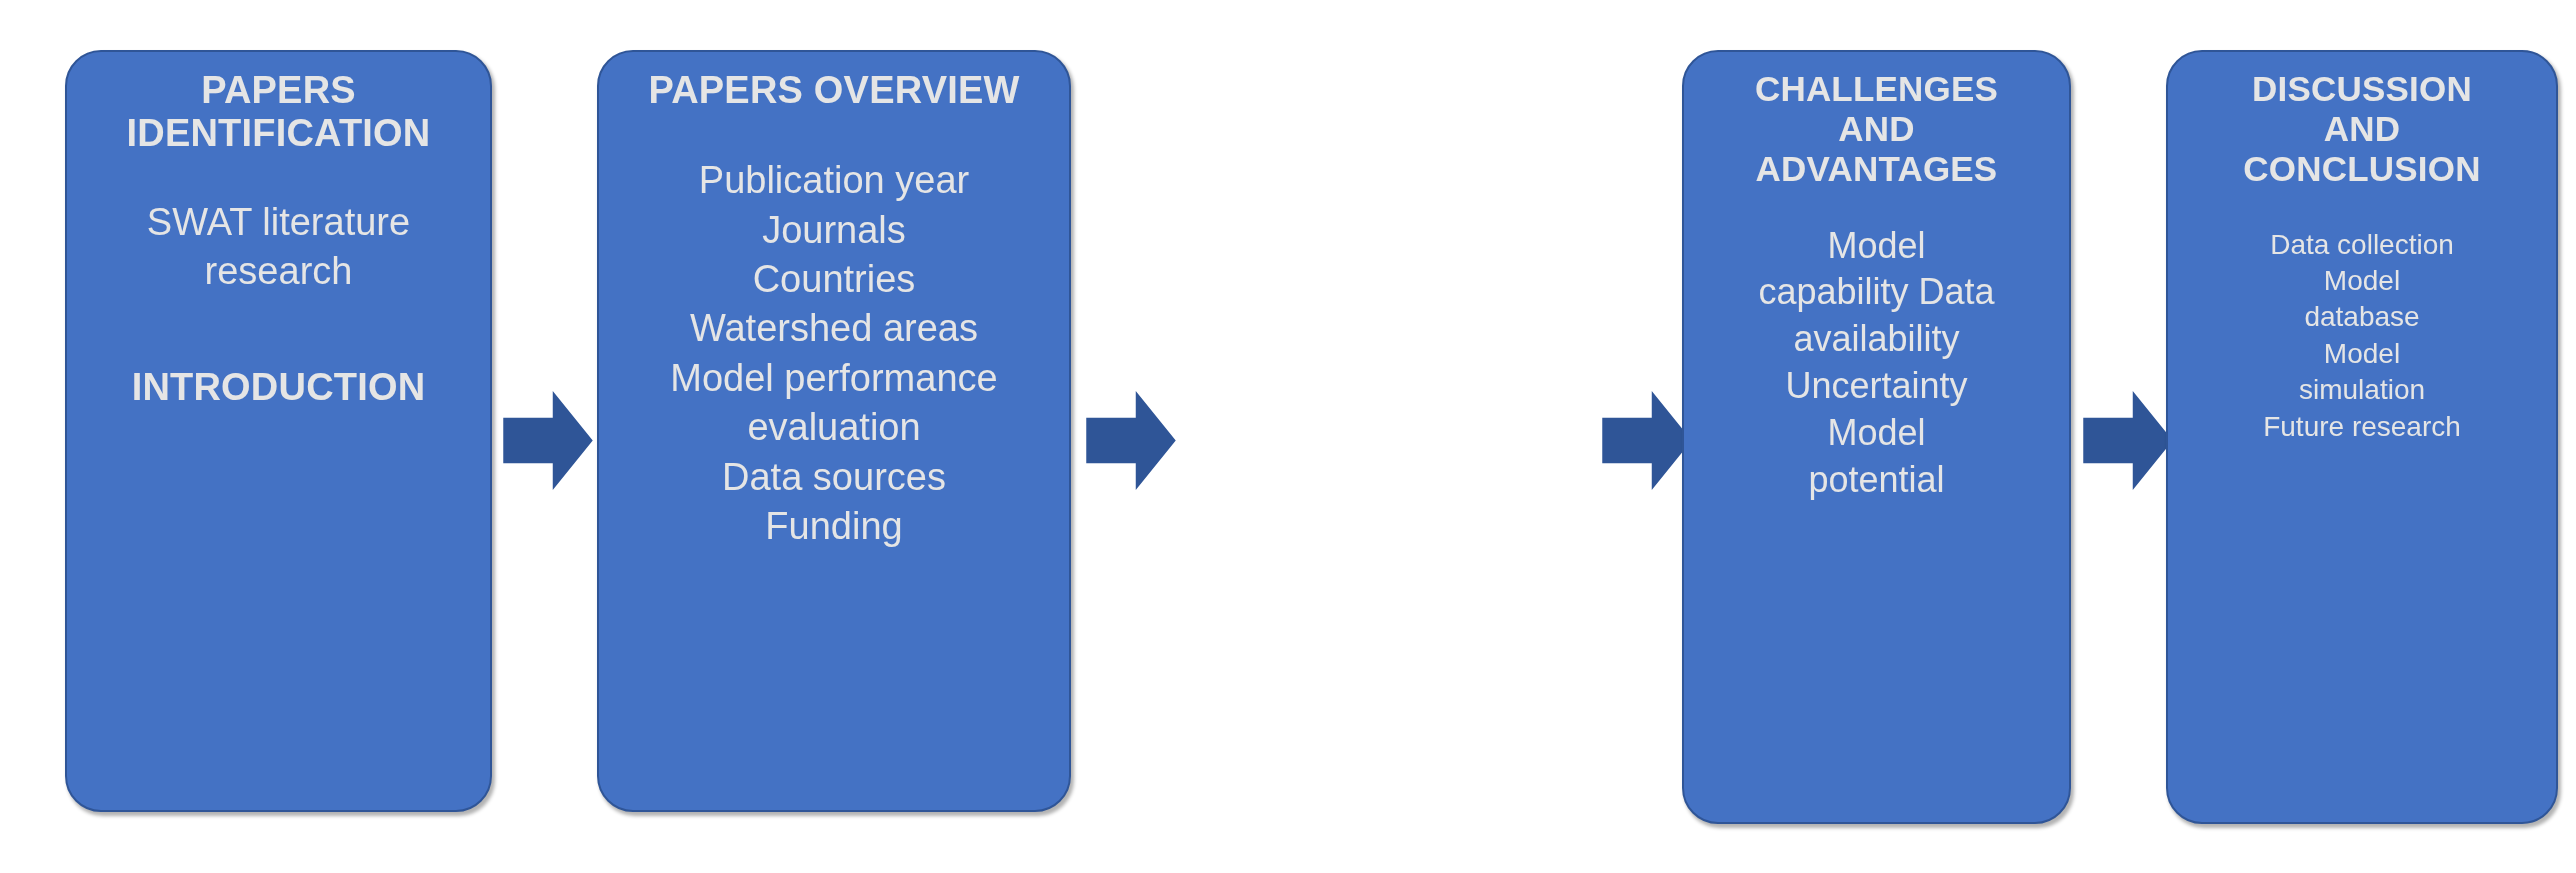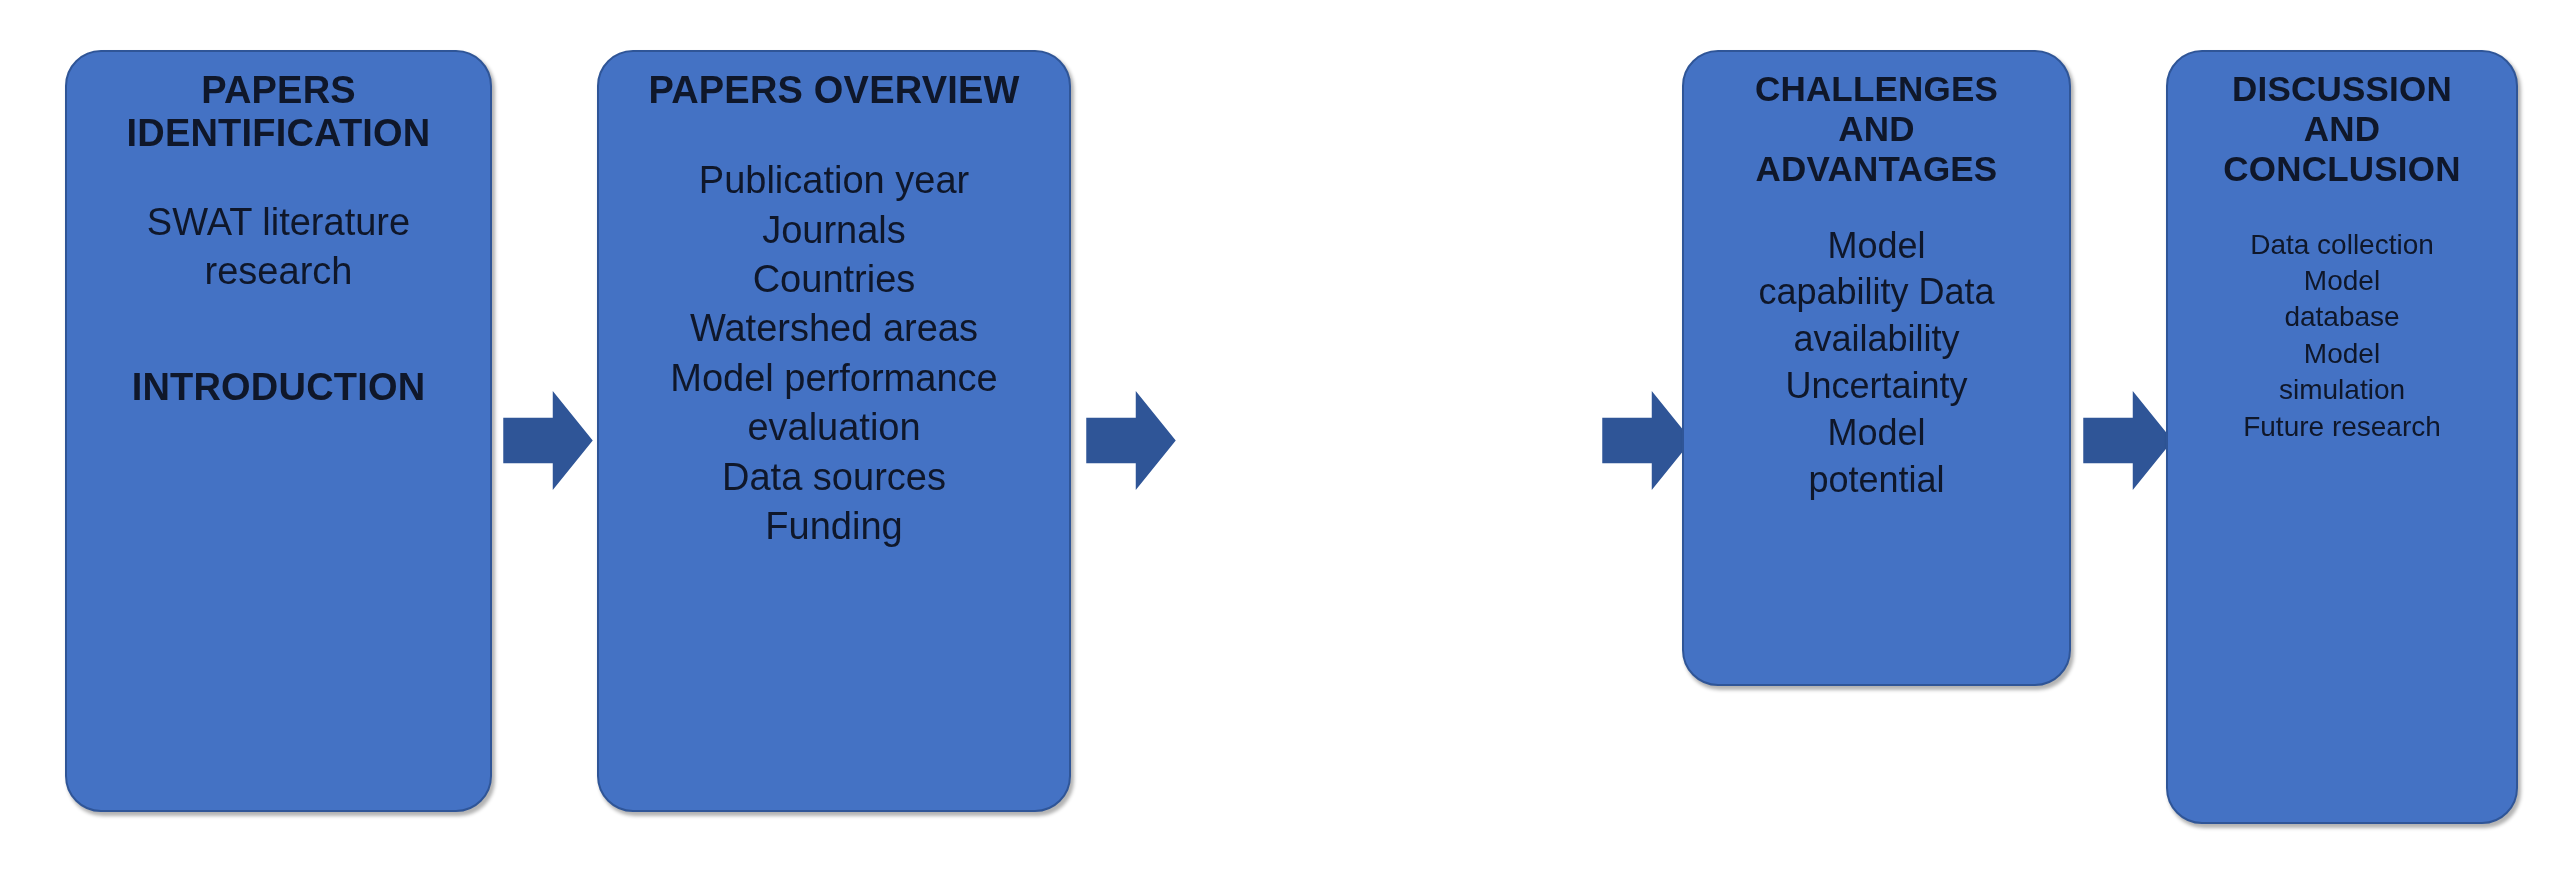--- a/index.html
+++ b/index.html
@@ -26,21 +26,21 @@
   }
 
   
   .stage {
     position: absolute;
     box-sizing: border-box;
     background: #4472C4;
     border: 2.9px solid #2F5597;
     border-radius: 36px;
     box-shadow: 2.9px 3.8px 3.8px rgba(0,0,0,0.30);
-    color: #0f172a;
+    color: #e5e5e5;
     text-align: center;
     padding: 17px 9.5px 9.5px 9.5px;
     overflow: hidden;
   }
 
   .stage-title {
     font-weight: bold;
     line-height: 1.14;
     letter-spacing: 0.2px;
     white-space: pre-line;
@@ -51,22 +51,22 @@
     font-weight: normal;
     line-height: 1.30;
     white-space: pre-line;
     margin: 16px;
   }
 
   
   #stage-1 { left: 65px;   top: 50px; width: 427px;  height: 762px; }
   #stage-2 { left: 597px;  top: 50px; width: 474px;  height: 762px; text-align: center; }
   #stage-3 { left: 1184px; top: 50px; width: 408px;  height: 762px; }
-  #stage-4 { left: 1682px; top: 50px; width: 389px;  height: 636px; }
-  #stage-5 { left: 2166px; top: 50px; width: 352px;  height: 774px; }
+  #stage-4 { left: 1682px; top: 50px; width: 389px;  height: 774px; }
+  #stage-5 { left: 2166px; top: 50px; width: 392px;  height: 774px; }
 
   #stage-1 .stage-title { font-size: 38px; }
   #stage-1 .stage-body  { font-size: 38px; }
   #stage-2 .stage-title { font-size: 38px; }
   #stage-2 .stage-body  { font-size: 38px; }
   #stage-3 .stage-title { font-size: 35px; }
   #stage-3 .stage-body  { font-size: 37px; }
   #stage-4 .stage-title { font-size: 35px; }
   #stage-4 .stage-body  { font-size: 36px; }
   #stage-5 .stage-title { font-size: 35px; }

